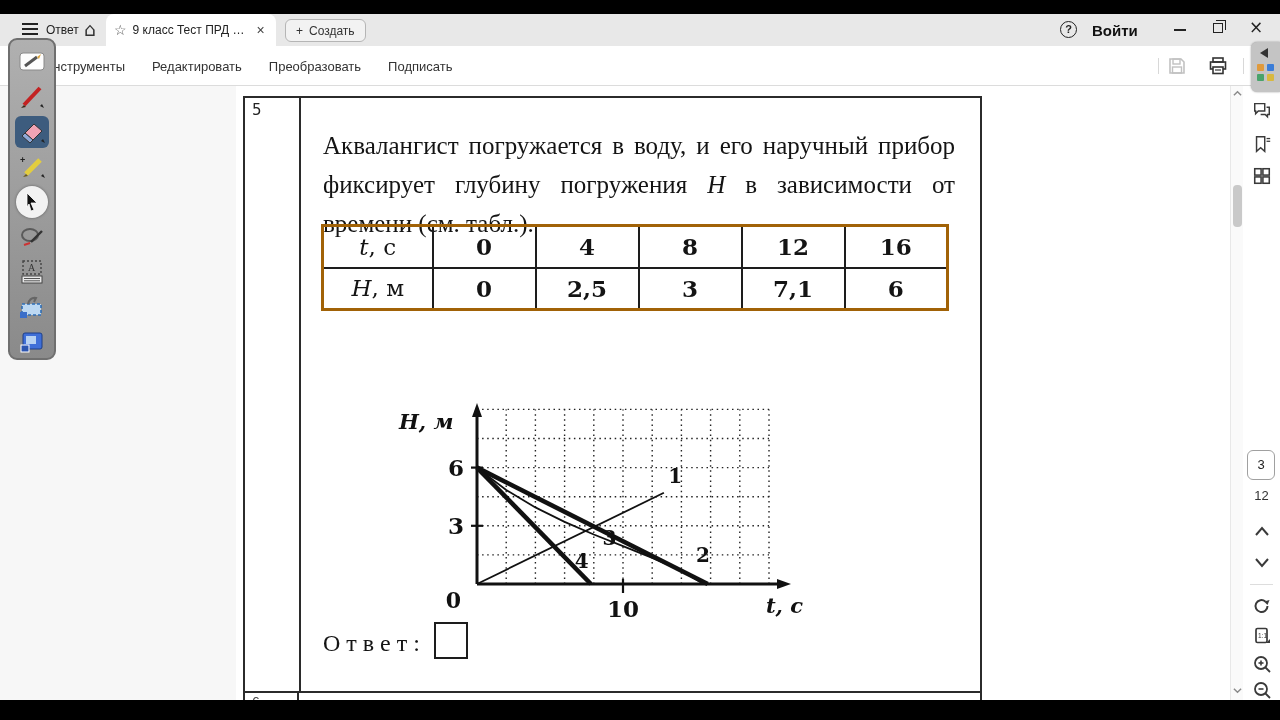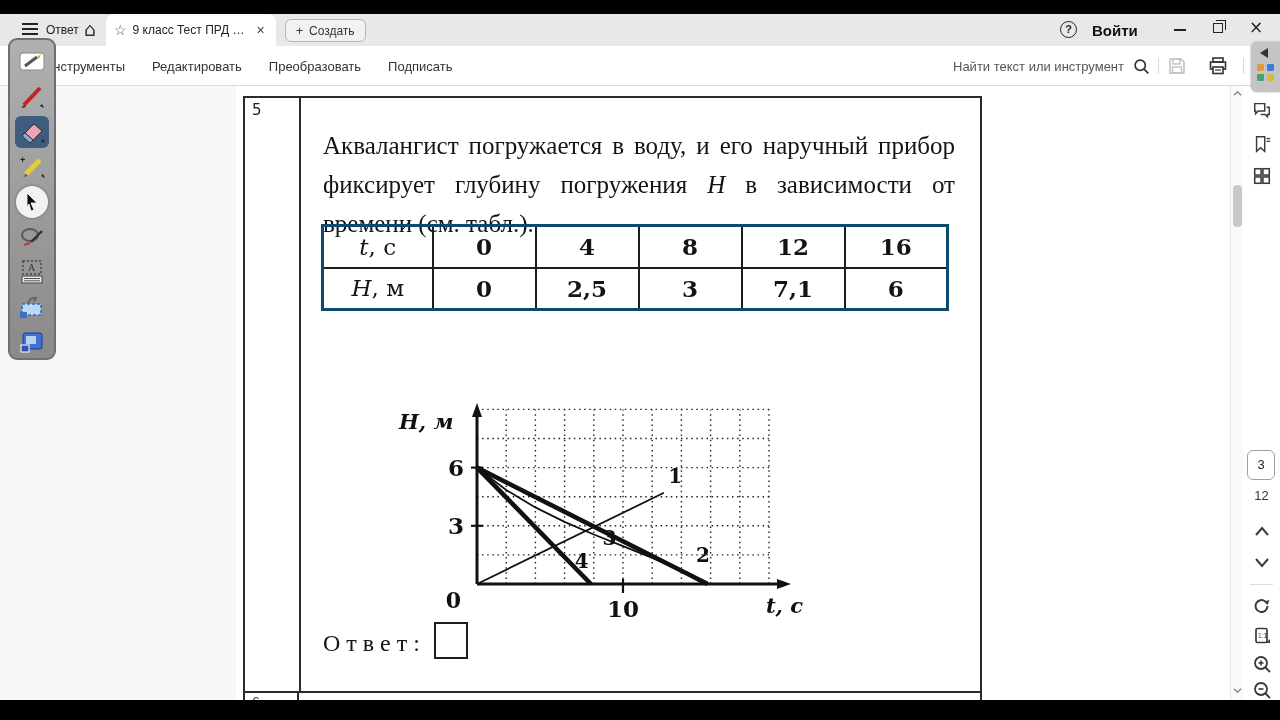--- a/index.html
+++ b/index.html
@@ -68,21 +68,21 @@
   .qdivider { position:absolute; left:54px; top:0; bottom:0; width:2px; background:#2b2b2b; }
   .doc-serif { font-family:Liberation Serif, serif; color:#141414; }
   .para { position:absolute; left:78px; width:632px; font-size:25px; line-height:39px; text-align:justify; }
   .para .mvar { font-style:italic; }
   .p1 { top:28px; }
   .p2 { top:238px; text-indent:36px; }
 
   .dtable { position:absolute; left:76px; top:126px; border-collapse:collapse; table-layout:fixed; }
   .dtable td { border:2px solid #1d1d1d; height:42px; text-align:center; vertical-align:middle;
                font-size:23px; font-family:"DejaVu Serif","Liberation Serif",serif; color:#141414; }
-  .dtable { border:3px solid #0c4a6e; }
+  .dtable { border:3px solid #a16207; }
   .dtable td.lab { text-align:center; }
   .dtable td.num { font-weight:bold; }
   .dtable .mvar { font-style:italic; }
 
   .chart-wrap { position:absolute; left:142px; top:303px; width:420px; height:220px; }
   #chart text { font-family:"DejaVu Serif","Liberation Serif",serif; font-weight:bold; fill:#111; }
   #chart .grid  { stroke:#222; stroke-width:1.4; stroke-dasharray:1.5 3.6; fill:none; }
   #chart .axis  { stroke:#111; stroke-width:3; fill:none; }
   #chart .tick  { stroke:#111; stroke-width:2.2; }
   #chart .thin  { stroke:#111; stroke-width:1.8; fill:none; }
@@ -136,27 +136,20 @@
   <div class="win-restore"></div>
   <div class="win-close">×</div>
 </div>
 
 <div class="toolbar">
   <div class="nav-items">
     <span>Все инструменты</span>
     <span>Редактировать</span>
     <span>Преобразовать</span>
     <span>Подписать</span>
-  </div>
-  <div class="search-wrap">
-    <span class="s-label">Найти текст или инструмент</span>
-    <svg width="17" height="17" viewBox="0 0 20 20">
-      <circle cx="8.5" cy="8.5" r="6" fill="none" stroke="#333" stroke-width="2"></circle>
-      <line x1="13" y1="13" x2="18" y2="18" stroke="#333" stroke-width="2"></line>
-    </svg>
   </div>
   <div class="tb-sep" style="left:1158px"></div>
   <svg class="tb-icon disabled" style="left:1167px" viewBox="0 0 20 20">
     <path d="M3 3 h11 l3 3 v11 h-14 z" fill="none" stroke="#777" stroke-width="1.6"></path>
     <rect x="6" y="3" width="7" height="5" fill="none" stroke="#777" stroke-width="1.4"></rect>
     <rect x="5.5" y="11" width="9" height="6" fill="none" stroke="#777" stroke-width="1.4"></rect>
   </svg>
   <svg class="tb-icon" style="left:1208px" viewBox="0 0 20 20">
     <rect x="5" y="2" width="10" height="4" fill="none" stroke="#333" stroke-width="1.6"></rect>
     <rect x="2.5" y="6" width="15" height="7" fill="none" stroke="#333" stroke-width="1.6"></rect>

